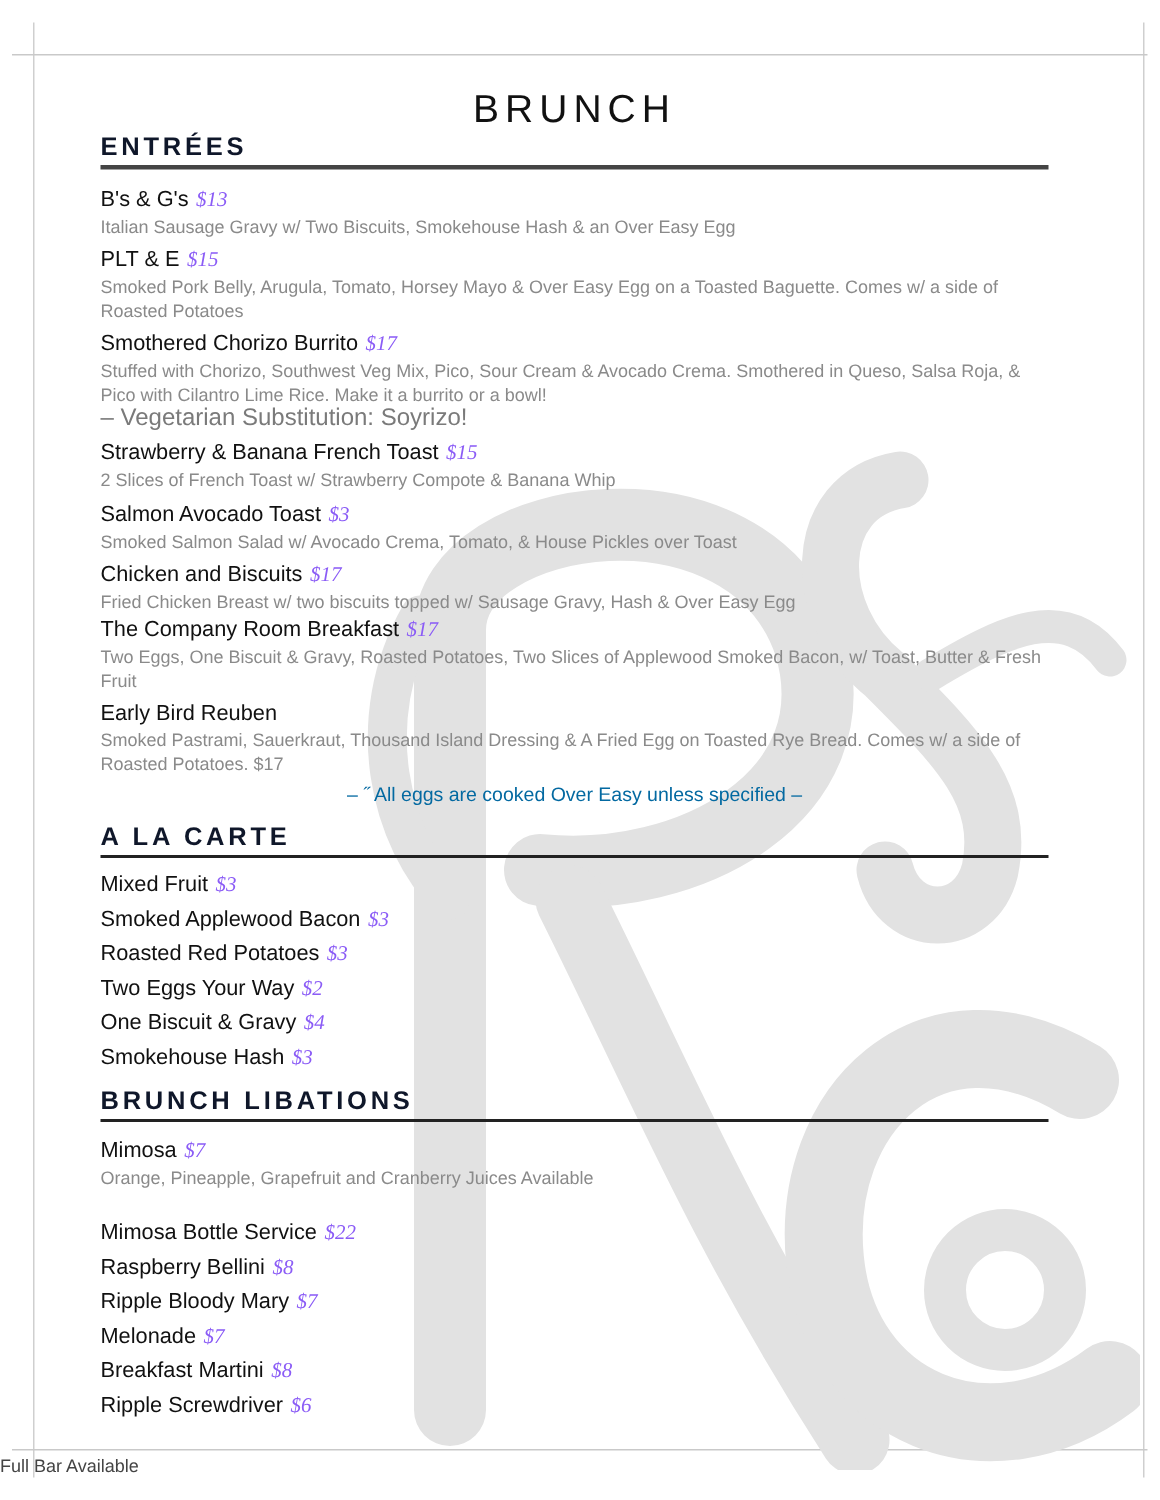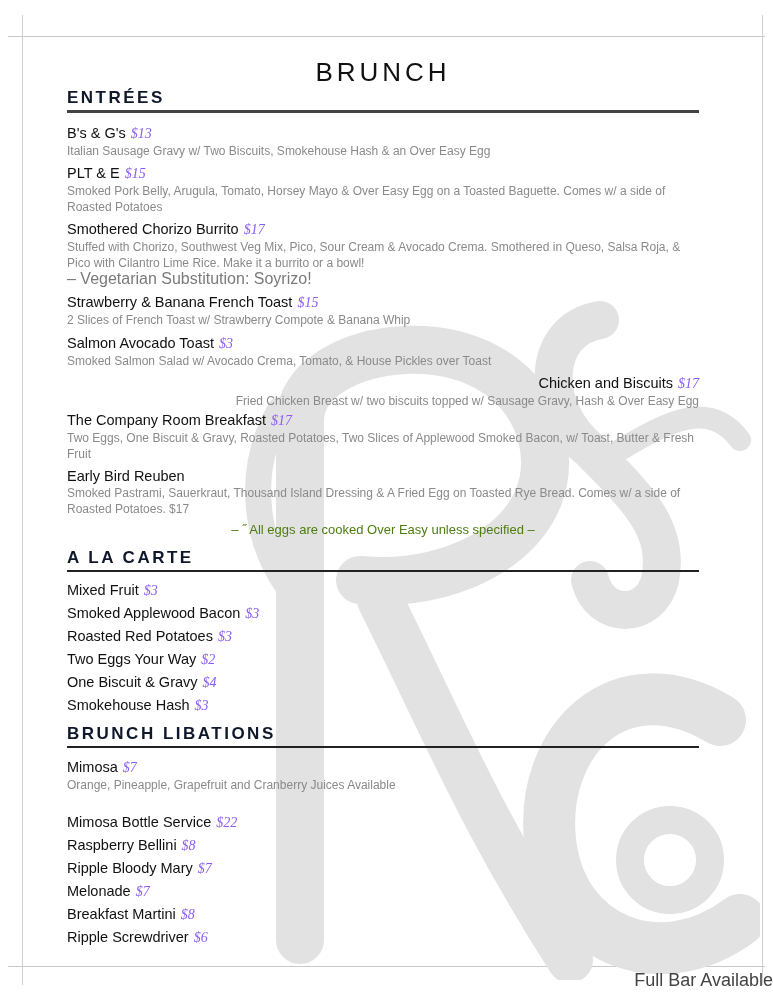--- a/index.html
+++ b/index.html
@@ -25,23 +25,23 @@
     .section-head {
       font-size: 17px; letter-spacing: 2.5px; color: #0f172a; margin: 0;
       padding-bottom: 2px; border-bottom: 2px solid #222; line-height: 20px;
     }
     .section-head.entrees { border-bottom: 3px solid #444; }
     .item { position: relative; }
     .item-name { font-size: 14.5px; color: #111; line-height: 18px; }
     .price { font-family: "Liberation Serif", serif; font-style: italic; font-size: 14px; margin-left: 5px; color: #8b5cf6; }
     .desc { font-size: 12px; color: #8a8a8a; line-height: 16px; }
     .note { font-size: 16px; color: #7a7a7a; line-height: 16px; }
-    .footnote { text-align: center; font-size: 13px; color: #4d7c0f; line-height: 18px; }
+    .footnote { text-align: center; font-size: 13px; color: #0369a1; line-height: 18px; }
     .simple .item-name { line-height: 23px; font-size: 14.5px; }
-    .footer { position: absolute; top: 970px; left: 0; width: 773px; text-align: right; font-size: 18px; color: #444; }
+    .footer { position: absolute; top: 970px; left: 0; width: 773px; text-align: left; font-size: 12px; color: #444; }
   </style>
 </head>
 <body>
 
 <div class="frame-v left"></div>
 <div class="frame-v right"></div>
 <div class="frame-h top"></div>
 <div class="frame-h bottom"></div>
 
 <div class="watermark">
@@ -88,21 +88,21 @@
   <div class="item" style="margin-top:6px;">
     <div class="item-name"><span>Strawberry &amp; Banana French Toast</span><span class="price">$15</span></div>
     <div class="desc">2 Slices of French Toast w/ Strawberry Compote &amp; Banana Whip</div>
   </div>
 
   <div class="item" style="margin-top:6px;">
     <div class="item-name"><span>Salmon Avocado Toast</span><span class="price">$3</span></div>
     <div class="desc">Smoked Salmon Salad w/ Avocado Crema, Tomato, &amp; House Pickles over Toast</div>
   </div>
 
-  <div class="item" style="margin-top:5px;text-align:right;">
+  <div class="item" style="margin-top:5px;">
     <div class="item-name"><span>Chicken and Biscuits</span><span class="price">$17</span></div>
     <div class="desc">Fried Chicken Breast w/ two biscuits topped w/ Sausage Gravy, Hash &amp; Over Easy Egg</div>
   </div>
 
   <div class="item" style="margin-top:2px;">
     <div class="item-name"><span>The Company Room Breakfast</span><span class="price">$17</span></div>
     <div class="desc">Two Eggs, One Biscuit &amp; Gravy, Roasted Potatoes, Two Slices of Applewood Smoked Bacon, w/ Toast, Butter &amp; Fresh Fruit</div>
   </div>
 
   <div class="item" style="margin-top:5px;">

